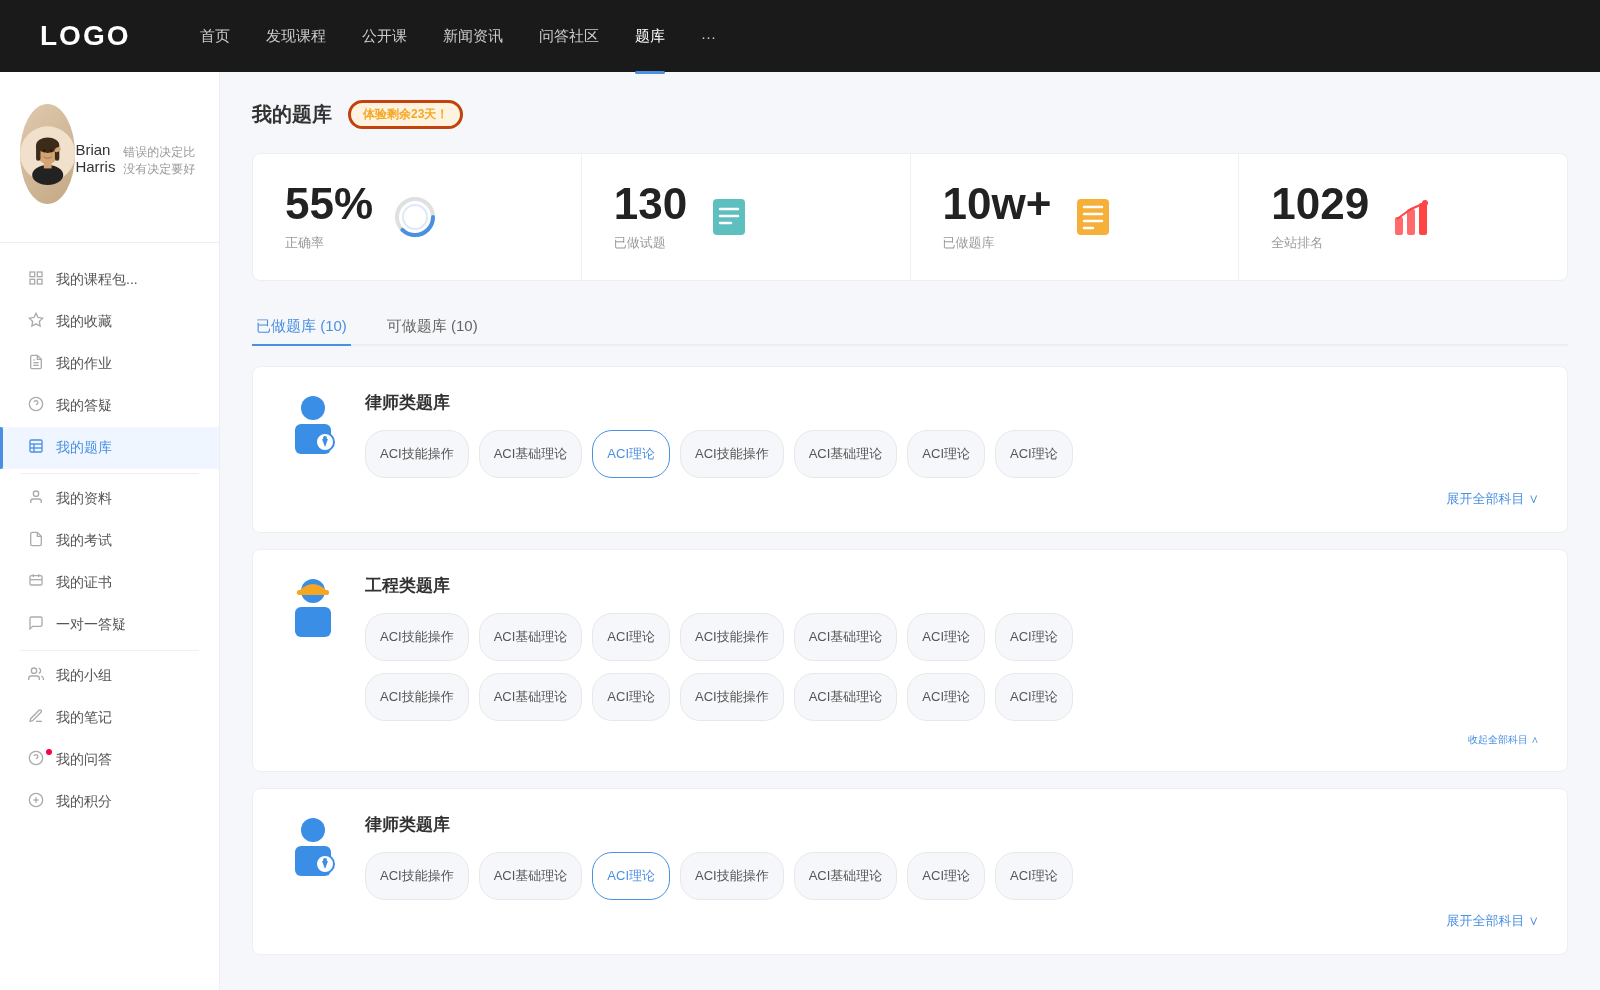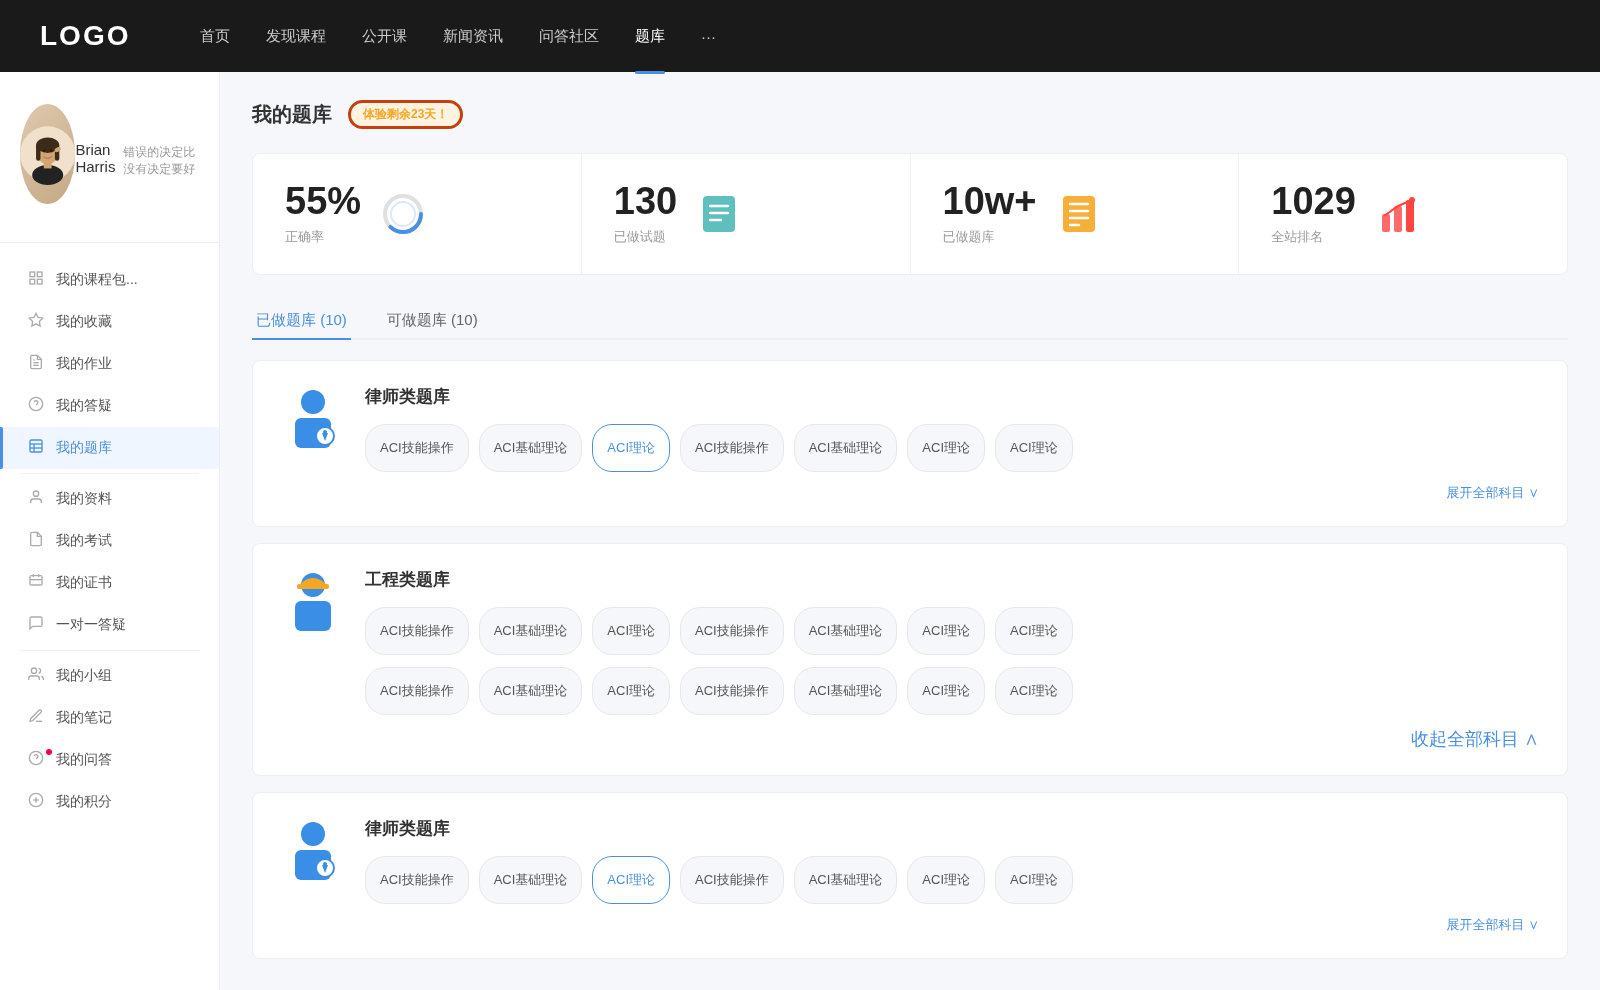--- a/index.html
+++ b/index.html
@@ -193,21 +193,21 @@
       flex: 1;
       padding: 28px 32px;
       border-right: 1px solid #f0f0f0;
       display: flex;
       align-items: center;
       gap: 20px;
     }
     .stat-item:last-child { border-right: none; }
     .stat-text {}
     .stat-value {
-      font-size: 38px;
+      font-size: 44px;
       font-weight: 600;
       color: #222;
       line-height: 1;
       margin-bottom: 8px;
     }
     .stat-label { font-size: 13px; color: #999; }
     .stat-icon {
       width: 44px; height: 44px;
       display: flex; align-items: center; justify-content: center;
       font-size: 24px;
@@ -281,21 +281,21 @@
       background: white;
     }
     .expand-link {
       font-size: 13px;
       color: #4a90e2;
       cursor: pointer;
       text-align: right;
       margin-top: 12px;
     }
     .collapse-link {
-      font-size: 18px;
+      font-size: 10px;
       color: #4a90e2;
       cursor: pointer;
       text-align: right;
       margin-top: 12px;
     }
     .tags-row-2 {
       display: flex;
       flex-wrap: wrap;
       gap: 10px;
       align-items: center;

